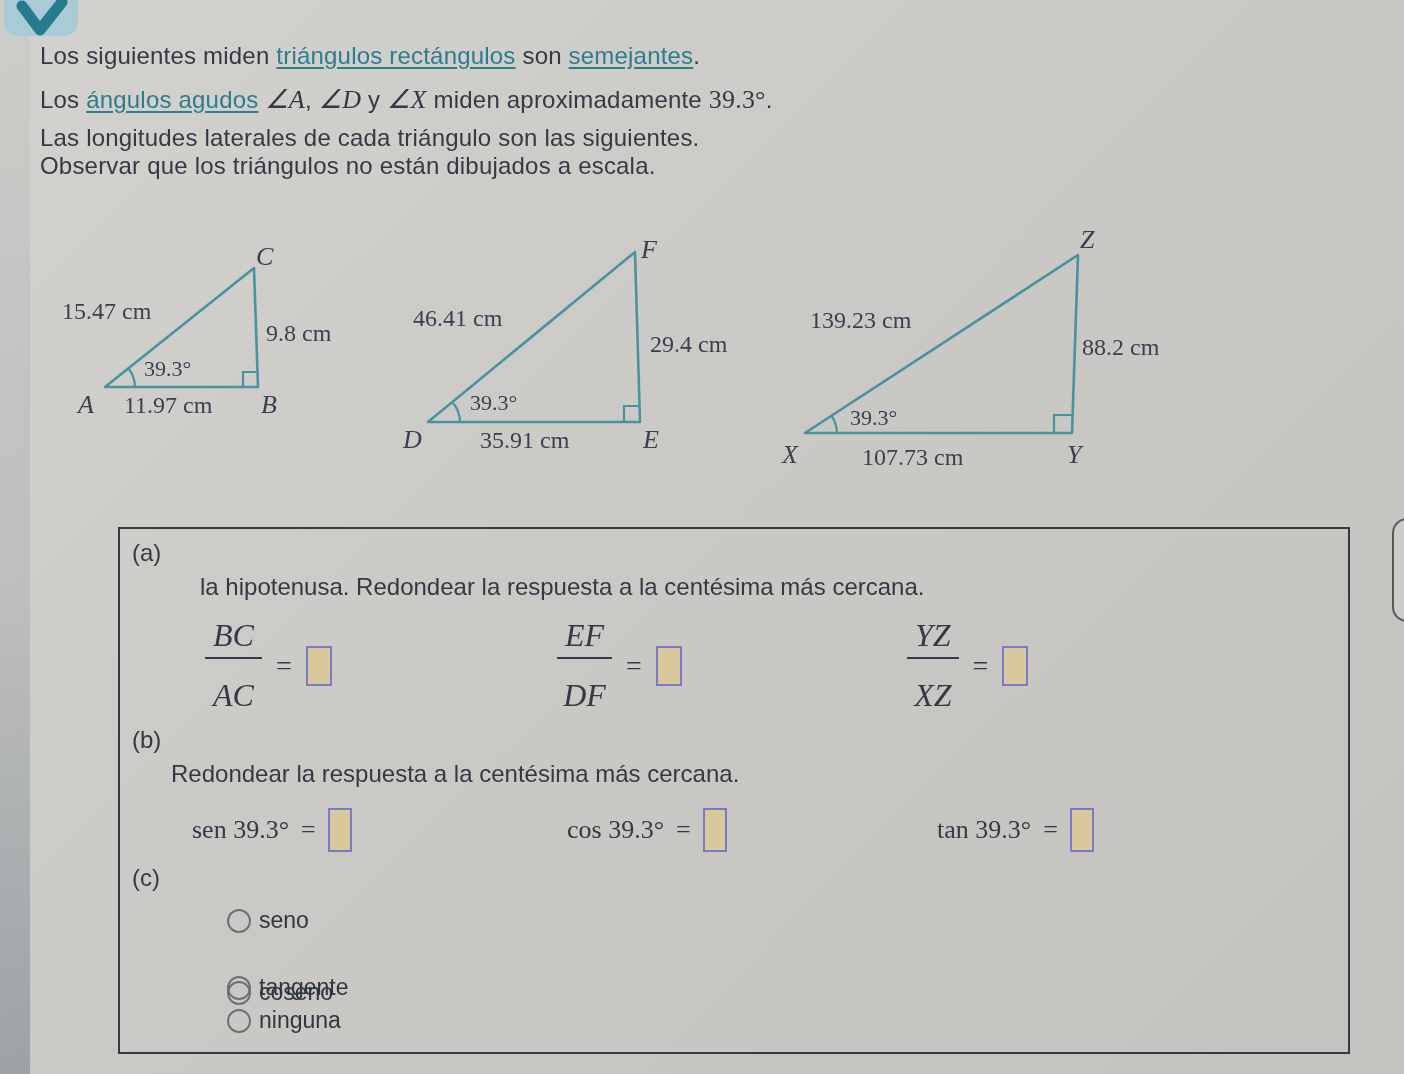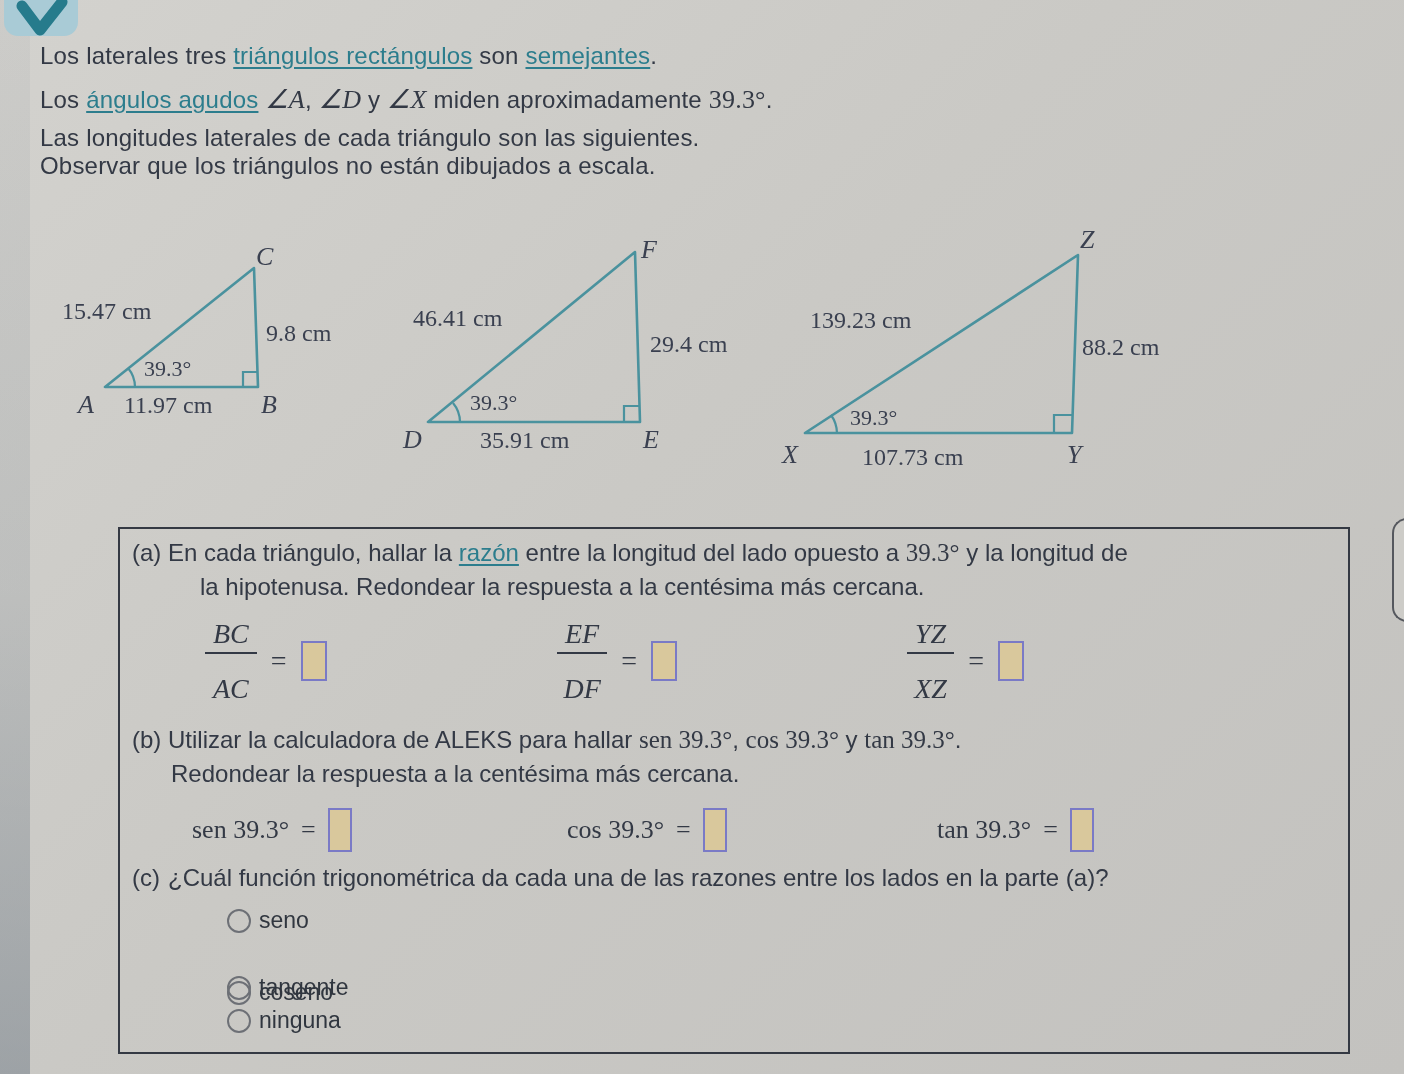--- a/index.html
+++ b/index.html
@@ -38,21 +38,21 @@
 
   .abox{
     position:absolute;left:118px;top:527px;width:1232px;height:527px;
     border:2px solid #343943;box-sizing:border-box;
   }
   .part-label{position:absolute;font-size:24px;color:#333945;}
   .part-text{position:absolute;font-size:24px;color:#333945;white-space:nowrap;}
   .part-text .inmath{font-family:"Liberation Serif",serif;font-size:25px;}
 
   .frac-group{position:absolute;display:flex;align-items:center;gap:14px;}
-  .frac{font-family:"Liberation Serif",serif;font-style:italic;font-size:28px;color:#333945;text-align:center;line-height:1.05;}
+  .frac{font-family:"Liberation Serif",serif;font-style:italic;font-size:32px;color:#333945;text-align:center;line-height:1.05;}
   .frac .num{padding:0 8px 4px 8px;border-bottom:2px solid #333945;}
   .frac .den{padding-top:20px;}
   .eq-sign{font-family:"Liberation Serif",serif;font-size:28px;color:#333945;}
   .ans-input{width:22px;height:36px;background:#d9c89c;border:2px solid #7a7ac6;display:inline-block;}
 
   .trig-eq{position:absolute;display:flex;align-items:center;gap:12px;
     font-family:"Liberation Serif",serif;font-size:26px;color:#333945;white-space:nowrap;}
   .trig-eq .ans-input{height:40px;width:20px;}
 
   .radio-row{position:absolute;display:flex;align-items:center;gap:8px;}
@@ -68,21 +68,21 @@
 
   <div class="corner-icon">
     <svg width="74" height="82" viewBox="0 0 74 82">
       <polyline points="18,52 36,76 58,48" fill="none" stroke="#267b8c" stroke-width="11" stroke-linecap="round" stroke-linejoin="round"></polyline>
     </svg>
   </div>
 
   <div class="right-edge-tab"></div>
 
   <div class="hline" style="top:42px;">
-    <span>Los laterales tres </span><span class="hlink">triángulos rectángulos</span><span> son </span><span class="hlink">semejantes</span><span>.</span>
+    <span>Los siguientes miden </span><span class="hlink">triángulos rectángulos</span><span> son </span><span class="hlink">semejantes</span><span>.</span>
   </div>
   <div class="hline" style="top:84px;">
     <span>Los </span><span class="hlink">ángulos agudos</span><span> </span><span class="mser-i">∠A</span><span>, </span><span class="mser-i">∠D</span><span> y </span><span class="mser-i">∠X</span><span> miden aproximadamente </span><span class="mser">39.3°</span><span>.</span>
   </div>
   <div class="hline" style="top:152px;">Observar que los triángulos no están dibujados a escala.</div>
   <div class="hline" style="top:124px;">Las longitudes laterales de cada triángulo son las siguientes.</div>
 
   <div class="tri" style="left:40px;top:228px;width:340px;height:200px;">
     <svg width="340" height="200" viewBox="0 0 340 200">
       <polygon points="65,159 218,159 214,40" fill="none" stroke="#4a929e" stroke-width="2.6" stroke-linejoin="round"></polygon>
@@ -124,23 +124,20 @@
     <span class="lab" style="left:312px;top:122px;">88.2 cm</span>
     <span class="ang" style="left:80px;top:193px;">39.3°</span>
     <span class="vtx" style="left:12px;top:228px;">X</span>
     <span class="lab" style="left:92px;top:232px;">107.73 cm</span>
     <span class="vtx" style="left:297px;top:228px;">Y</span>
   </div>
 
   <div class="abox">
 
     <span class="part-label" style="left:12px;top:10px;">(a)</span>
-    <div class="part-text" style="left:48px;top:10px;">
-      <span>En cada triángulo, hallar la </span><span class="hlink">razón</span><span> entre la longitud del lado opuesto a </span><span class="inmath">39.3°</span><span> y la longitud de</span>
-    </div>
     <div class="part-text" style="left:51px;top:44px;margin-left:29px;">la hipotenusa. Redondear la respuesta a la centésima más cercana.</div>
 
     <div class="frac-group" style="left:85px;top:90px;">
       <div class="frac">
         <div class="num">BC</div>
         <div class="den">AC</div>
       </div>
       <span class="eq-sign">=</span>
       <span class="ans-input"></span>
     </div>
@@ -155,43 +152,39 @@
     <div class="frac-group" style="left:787px;top:90px;">
       <div class="frac">
         <div class="num">YZ</div>
         <div class="den">XZ</div>
       </div>
       <span class="eq-sign">=</span>
       <span class="ans-input"></span>
     </div>
 
     <span class="part-label" style="left:12px;top:197px;">(b)</span>
-    <div class="part-text" style="left:48px;top:197px;">
-      <span>Utilizar la calculadora de ALEKS para hallar </span><span class="inmath">sen 39.3°</span><span>, </span><span class="inmath">cos 39.3°</span><span> y </span><span class="inmath">tan 39.3°</span><span>.</span>
-    </div>
     <div class="part-text" style="left:51px;top:231px;">Redondear la respuesta a la centésima más cercana.</div>
 
     <div class="trig-eq" style="left:72px;top:279px;">
       <span>sen 39.3°</span>
       <span>=</span>
       <span class="ans-input"></span>
     </div>
     <div class="trig-eq" style="left:447px;top:279px;">
       <span>cos 39.3°</span>
       <span>=</span>
       <span class="ans-input"></span>
     </div>
     <div class="trig-eq" style="left:817px;top:279px;">
       <span>tan 39.3°</span>
       <span>=</span>
       <span class="ans-input"></span>
     </div>
 
     <span class="part-label" style="left:12px;top:335px;">(c)</span>
-    <div class="part-text" style="left:48px;top:335px;">¿Cuál función trigonométrica da cada una de las razones entre los lados en la parte (a)?</div>
 
     <div class="radio-row" style="left:107px;top:378px;">
       <span class="radio"></span>
       <span class="radio-label">seno</span>
     </div>
     <div class="radio-row" style="left:107px;top:411px;margin-top:39px;">
       <span class="radio"></span>
       <span class="radio-label">coseno</span>
     </div>
     <div class="radio-row" style="left:107px;top:445px;">

